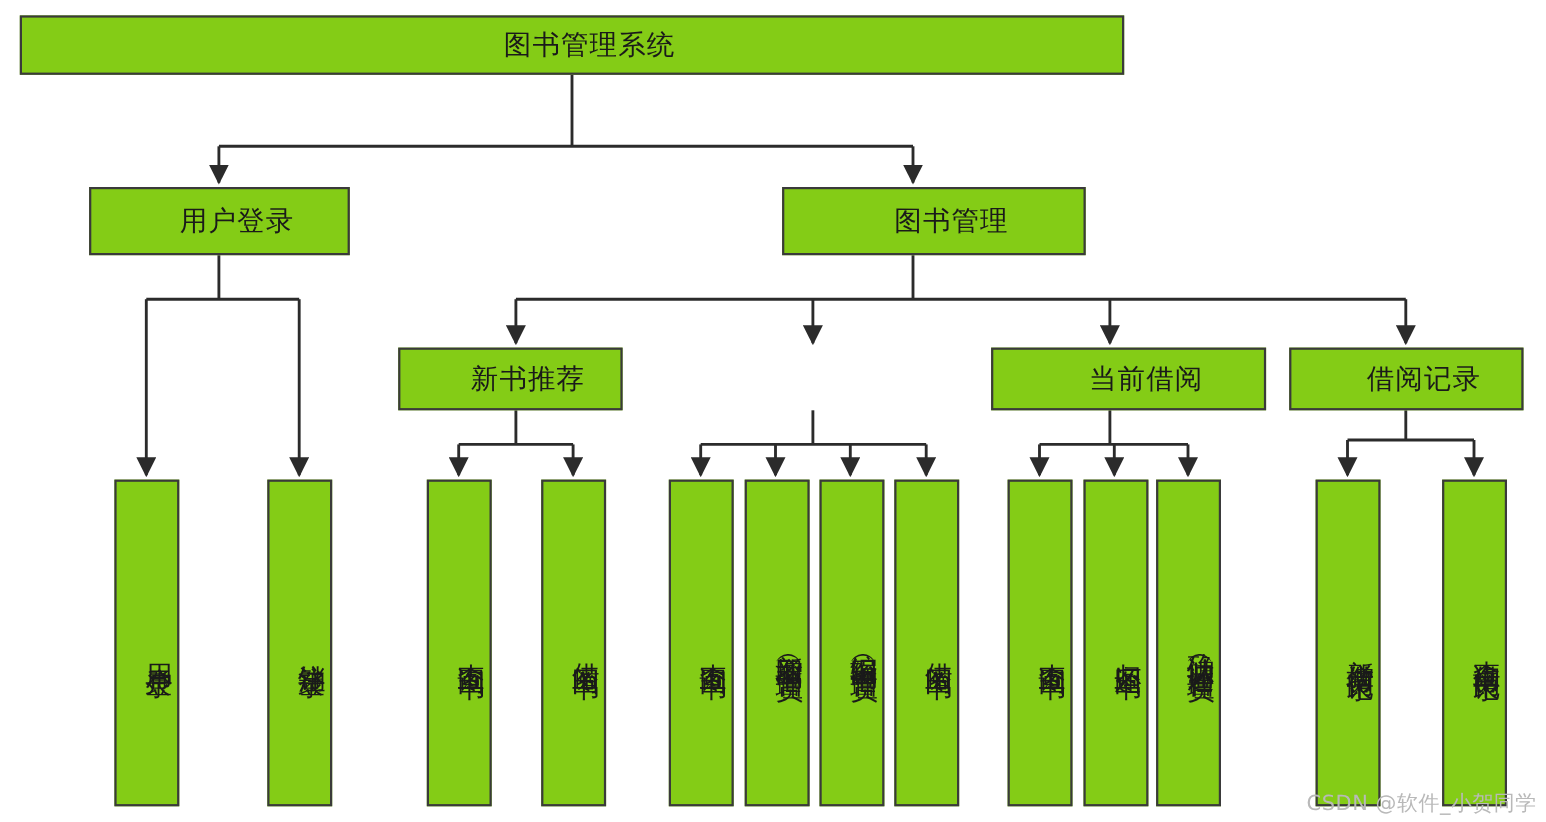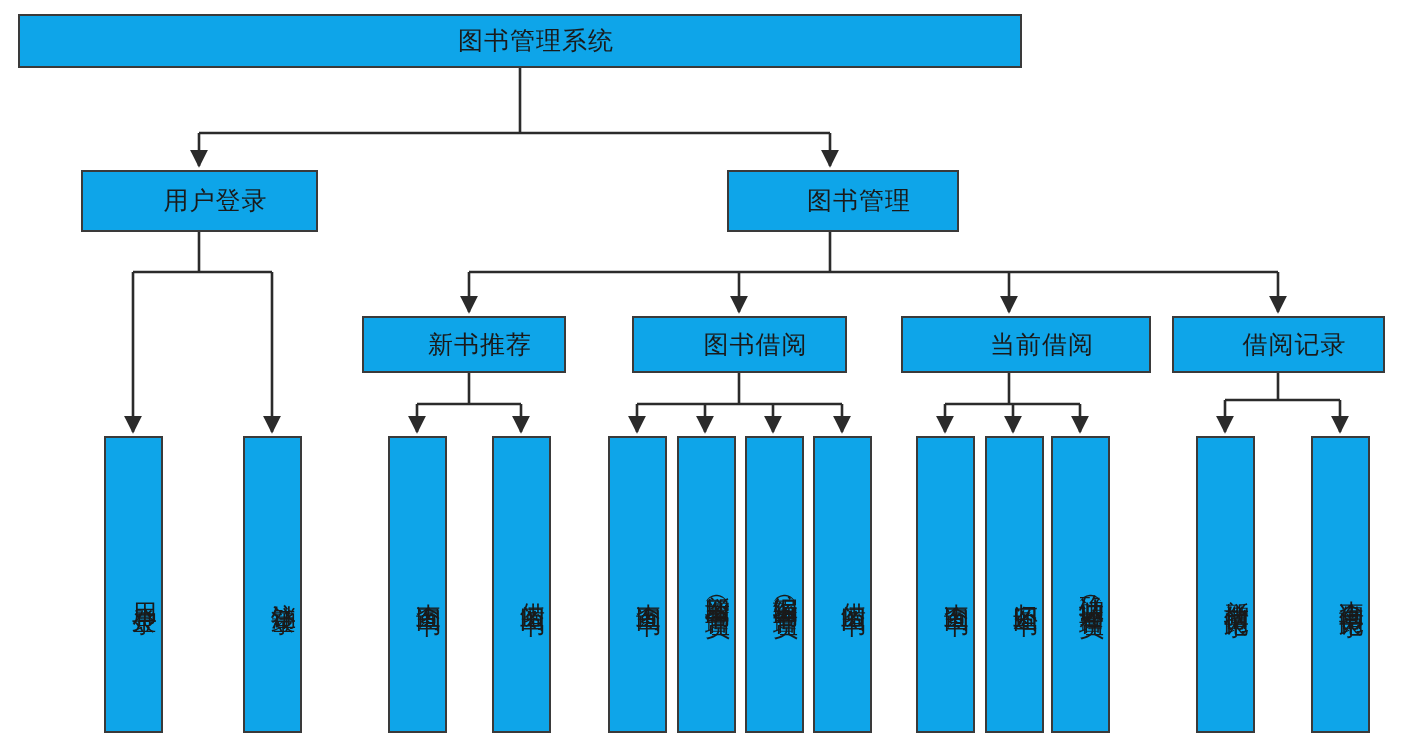--- a/index.html
+++ b/index.html
@@ -24,21 +24,21 @@
     left: 0;
     top: 0;
     width: 1405px;
     height: 747px;
     pointer-events: none;
   }
   .node {
     position: absolute;
     box-sizing: border-box;
     border: 2px solid #3a3a3a;
-    background: #0ea5e9;
+    background: #84cc16;
     display: flex;
     align-items: center;
     justify-content: center;
     color: #1a1a1a;
     padding-left: 32px;
   }
   .node.horiz {
     font-size: 25px;
     letter-spacing: 1px;
     line-height: 1.1;
@@ -124,29 +124,26 @@
     </g>
   </svg>
 
   <div class="node horiz" style="left:18px; top:14px; width:1004px; height:54px;">
     <span>图书管理系统</span>
   </div>
 
   <div class="node horiz" style="left:81px; top:170px; width:237px; height:62px;">
     <span>用户登录</span>
   </div>
-  <div class="node horiz" style="left:711px; top:170px; width:232px; height:62px;margin-left:16px;">
+  <div class="node horiz" style="left:711px; top:170px; width:276px; height:62px;">
     <span>图书管理</span>
   </div>
 
   <div class="node horiz" style="left:362px; top:316px; width:204px; height:57px;">
     <span>新书推荐</span>
-  </div>
-  <div class="node horiz" style="left:632px; top:316px; width:215px; height:57px;">
-    <span>图书借阅</span>
   </div>
   <div class="node horiz" style="left:901px; top:316px; width:250px; height:57px;">
     <span>当前借阅</span>
   </div>
   <div class="node horiz" style="left:1172px; top:316px; width:213px; height:57px;justify-content:center;">
     <span>借阅记录</span>
   </div>
 
   <div class="node vert" style="left:104px; top:436px; width:59px; height:297px;">
     <span class="vlabel">用户登录</span>
@@ -185,14 +182,15 @@
     <span class="vlabel">确认归还（管理员）</span>
   </div>
 
   <div class="node vert" style="left:1196px; top:436px; width:59px; height:297px;">
     <span class="vlabel">新增借阅记录</span>
   </div>
   <div class="node vert" style="left:1311px; top:436px; width:59px; height:297px;">
     <span class="vlabel">查询借阅记录</span>
   </div>
 
+  <div class="watermark">CSDN @软件_小贺同学</div>
 
 </div>
 
 </body></html>

